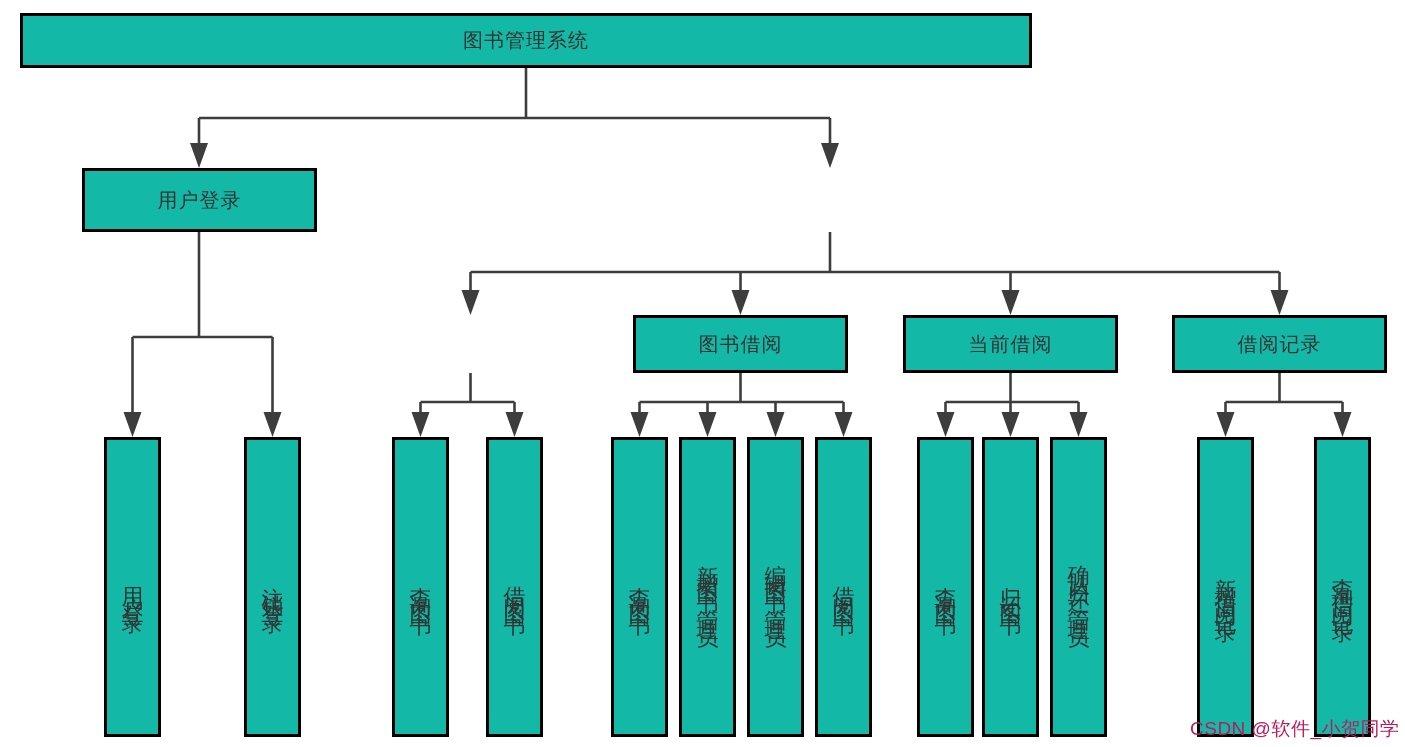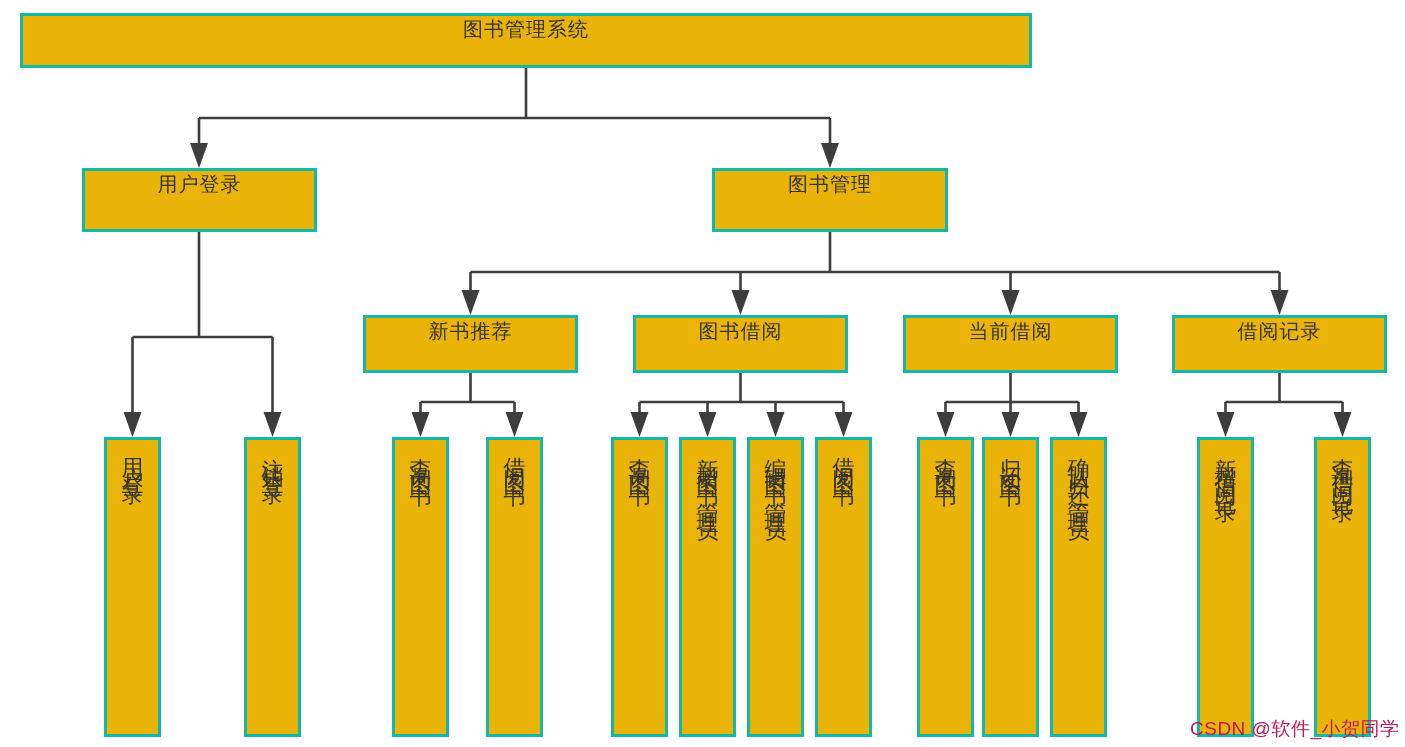--- a/index.html
+++ b/index.html
@@ -17,23 +17,24 @@
   }
   .connectors {
     position: absolute;
     left: 0;
     top: 0;
     pointer-events: none;
   }
   .node {
     position: absolute;
     box-sizing: border-box;
-    border: 3px solid #14b8a6;
-    background: #eab308;
+    border: 3px solid #000000;
+    background: #14b8a6;
     display: flex;
+    align-items: center;
     justify-content: center;
     color: #333333;
   }
   .h-label {
     font-size: 20px;
     letter-spacing: 1px;
     white-space: nowrap;
   }
   .root .h-label { font-size: 20px; }
   .v-label {
@@ -93,27 +94,21 @@
     </g>
   </svg>
 
   <div class="node root" style="left:20px; top:13px; width:1012px; height:55px;">
     <span class="h-label">图书管理系统</span>
   </div>
 
   <div class="node" style="left:82px; top:168px; width:235px; height:64px;">
     <span class="h-label">用户登录</span>
   </div>
-  <div class="node" style="left:712px; top:168px; width:236px; height:64px;">
-    <span class="h-label">图书管理</span>
-  </div>
 
-  <div class="node" style="left:363px; top:315px; width:215px; height:58px;">
-    <span class="h-label">新书推荐</span>
-  </div>
   <div class="node" style="left:633px; top:315px; width:215px; height:58px;">
     <span class="h-label">图书借阅</span>
   </div>
   <div class="node" style="left:903px; top:315px; width:215px; height:58px;">
     <span class="h-label">当前借阅</span>
   </div>
   <div class="node" style="left:1172px; top:315px; width:215px; height:58px;">
     <span class="h-label">借阅记录</span>
   </div>
 

